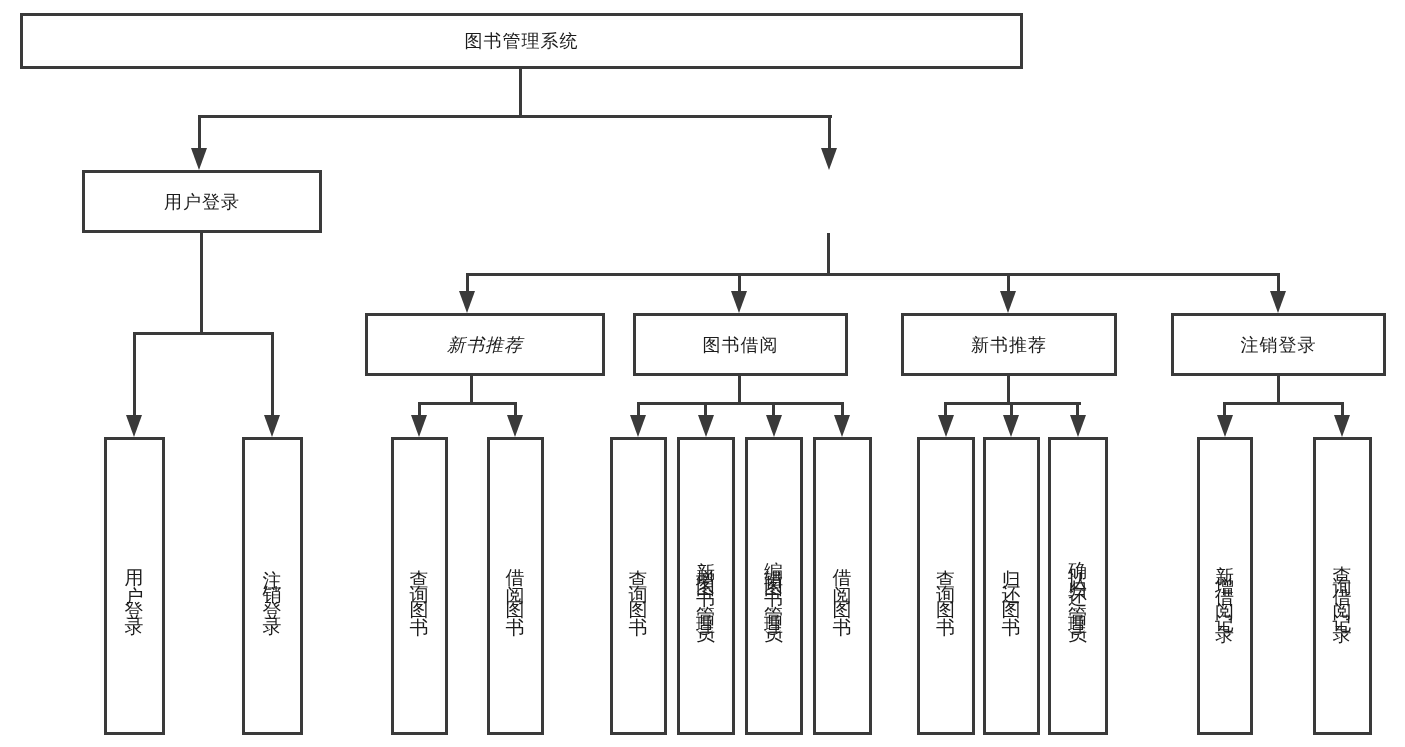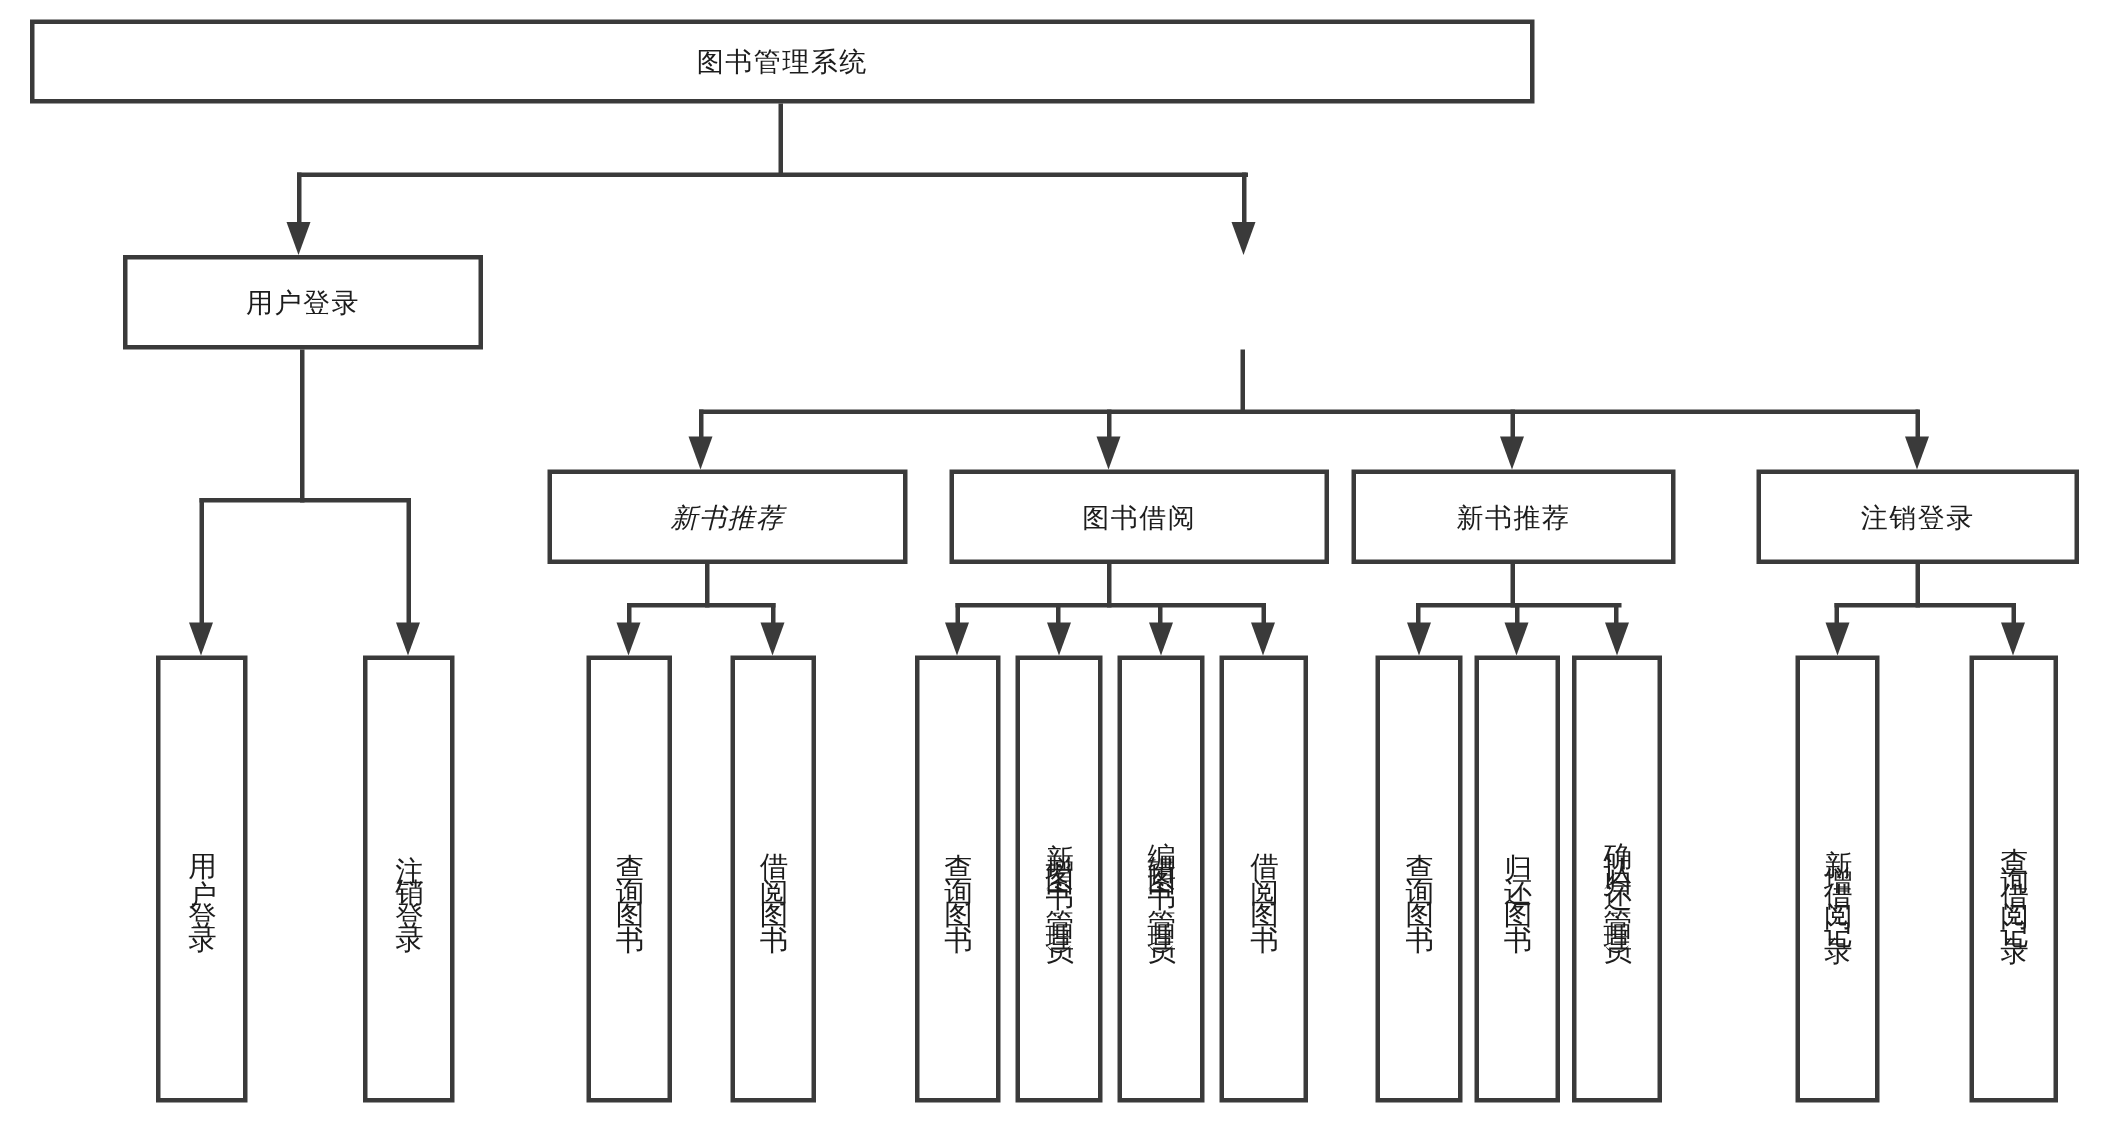--- a/index.html
+++ b/index.html
@@ -51,21 +51,21 @@
 
   <div class="node hbox" style="left:82px;top:170px;width:240px;height:63px;">
     <span>用户登录</span>
   </div>
 
 
   <div class="node hbox" style="left:365px;top:313px;width:240px;height:63px;font-style:italic;">
     <span>新书推荐</span>
   </div>
 
-  <div class="node hbox" style="left:633px;top:313px;width:253px;height:63px;">
+  <div class="node hbox" style="left:633px;top:313px;width:215px;height:63px;">
     <span>图书借阅</span>
   </div>
 
   <div class="node hbox" style="left:901px;top:313px;width:216px;height:63px;">
     <span>新书推荐</span>
   </div>
 
   <div class="node hbox" style="left:1171px;top:313px;width:215px;height:63px;">
     <span>注销登录</span>
   </div>

